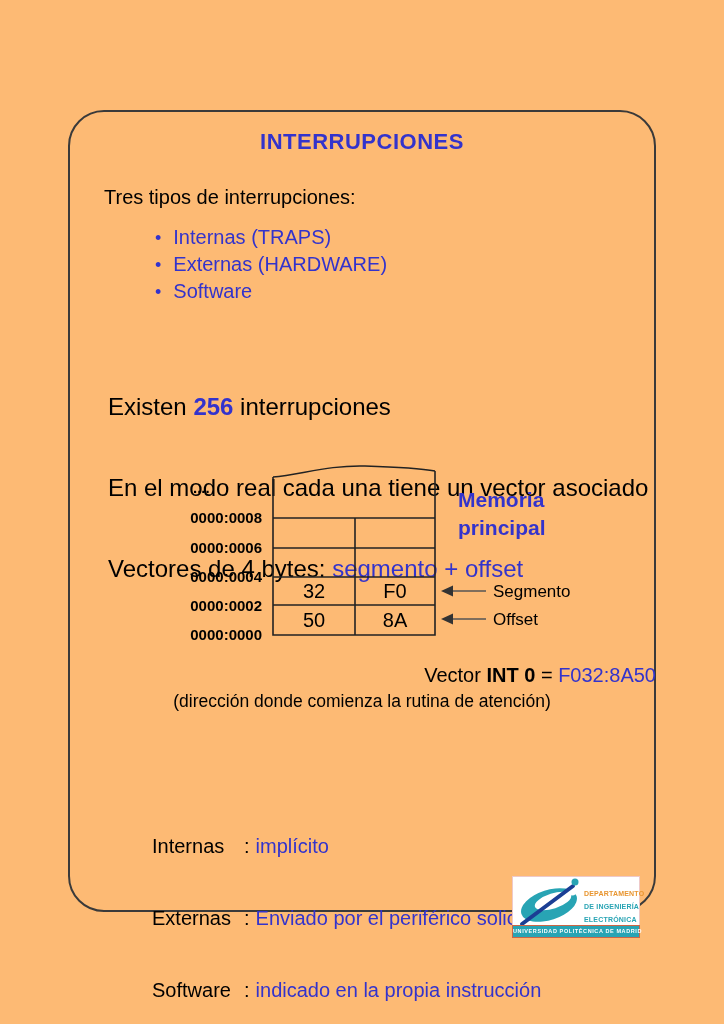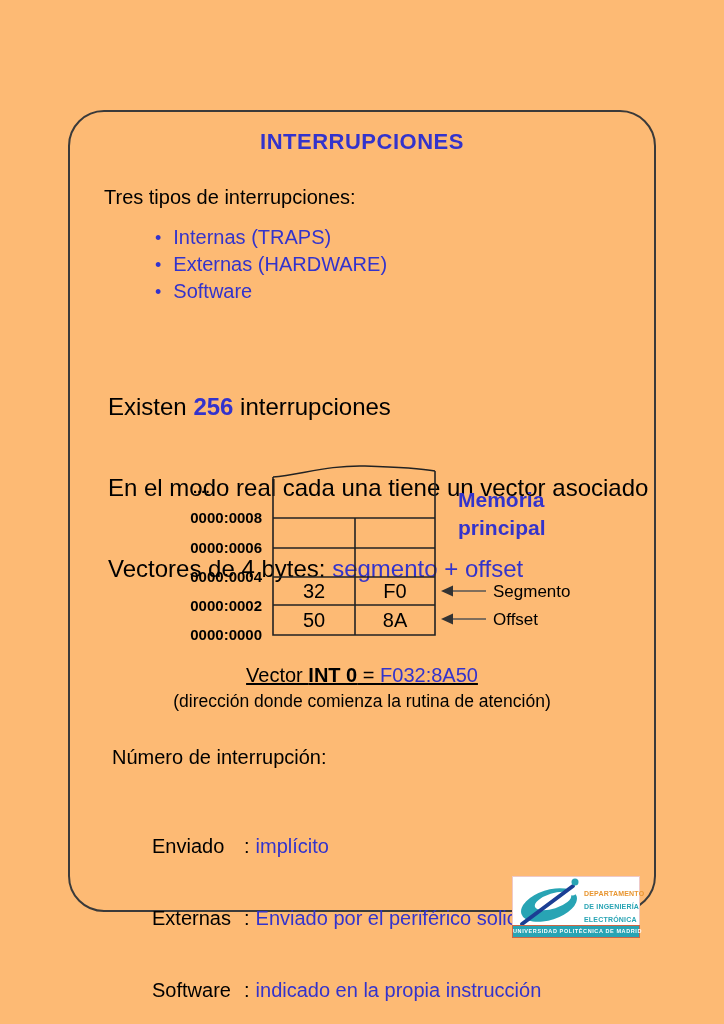--- a/index.html
+++ b/index.html
@@ -37,22 +37,22 @@
   .para{position:absolute;left:108px;top:339px;font-size:24px;line-height:27px;z-index:2;white-space:pre;}
   .t-blue{color:var(--blue);}
   .t-bold{font-weight:bold;}
   .diagram{position:absolute;left:160px;top:455px;z-index:2;}
   .diagram text{font-family:"Liberation Sans","DejaVu Sans",sans-serif;fill:#000;}
   .diagram .addr{font-size:15px;font-weight:bold;}
   .diagram .cell{font-size:20px;}
   .diagram .arrlbl{font-size:17px;}
   .diagram .mem{font-size:21px;font-weight:bold;fill:var(--blue);}
   .vector-line{
-    position:absolute;left:68px;top:664px;width:588px;text-align:center;
-    font-size:20px;white-space:pre;z-index:2;text-decoration:underline;
+    position:absolute;left:68px;top:664px;width:588px;text-align:right;
+    font-size:20px;white-space:pre;z-index:2;
   }
   .vector-note{
     position:absolute;left:68px;top:691px;width:588px;text-align:center;
     font-size:17.5px;z-index:2;
   }
   .number-heading{left:112px;top:746px;}
   .num-items{position:absolute;left:152px;top:786px;font-size:20px;line-height:24px;z-index:2;white-space:pre;}
   .num-items .lbl{display:inline-block;width:92px;color:#000;}
   .num-items .sep{margin-right:6px;color:#000;}
   .logo{
@@ -138,24 +138,23 @@
     <text class="arrlbl" x="333" y="142" text-anchor="start">Segmento</text>
     <text class="arrlbl" x="333" y="170" text-anchor="start">Offset</text>
 
     <text class="mem" x="298" y="52" text-anchor="start">Memoria</text>
     <text class="mem" x="298" y="80" text-anchor="start">principal</text>
   </svg>
 
   <div class="vector-line"><span>Vector </span><span class="t-bold">INT 0</span><span> = </span><span class="t-blue">F032:8A50</span></div>
   <div class="vector-note">(dirección donde comienza la rutina de atención)</div>
 
-  <div class="heading number-heading">Número de interrupción:</div>
 
   <div class="num-items">
-    <div><span class="lbl">Enviado</span><span class="sep">:</span><span class="t-blue">implícito</span></div>
+    <div><span class="lbl">Internas</span><span class="sep">:</span><span class="t-blue">implícito</span></div>
     <div><span class="lbl">Externas</span><span class="sep">:</span><span class="t-blue">Enviado por el periférico solicitante</span></div>
     <div><span class="lbl">Software</span><span class="sep">:</span><span class="t-blue">indicado en la propia instrucción</span></div>
   </div>
 
   <div class="logo">
     <svg class="logo-swirl" width="72" height="50" viewBox="0 0 72 50">
       <ellipse cx="36" cy="28" rx="29" ry="15" fill="#28A4B4" transform="rotate(-18 36 28)"></ellipse>
       <ellipse cx="40" cy="24" rx="19" ry="7.5" fill="#ffffff" transform="rotate(-18 40 24)"></ellipse>
       <circle cx="59" cy="13" r="5.5" fill="#ffffff"></circle>
       <line x1="9" y1="47" x2="60" y2="9" stroke="#1B3E94" stroke-width="4" stroke-linecap="round"></line>

